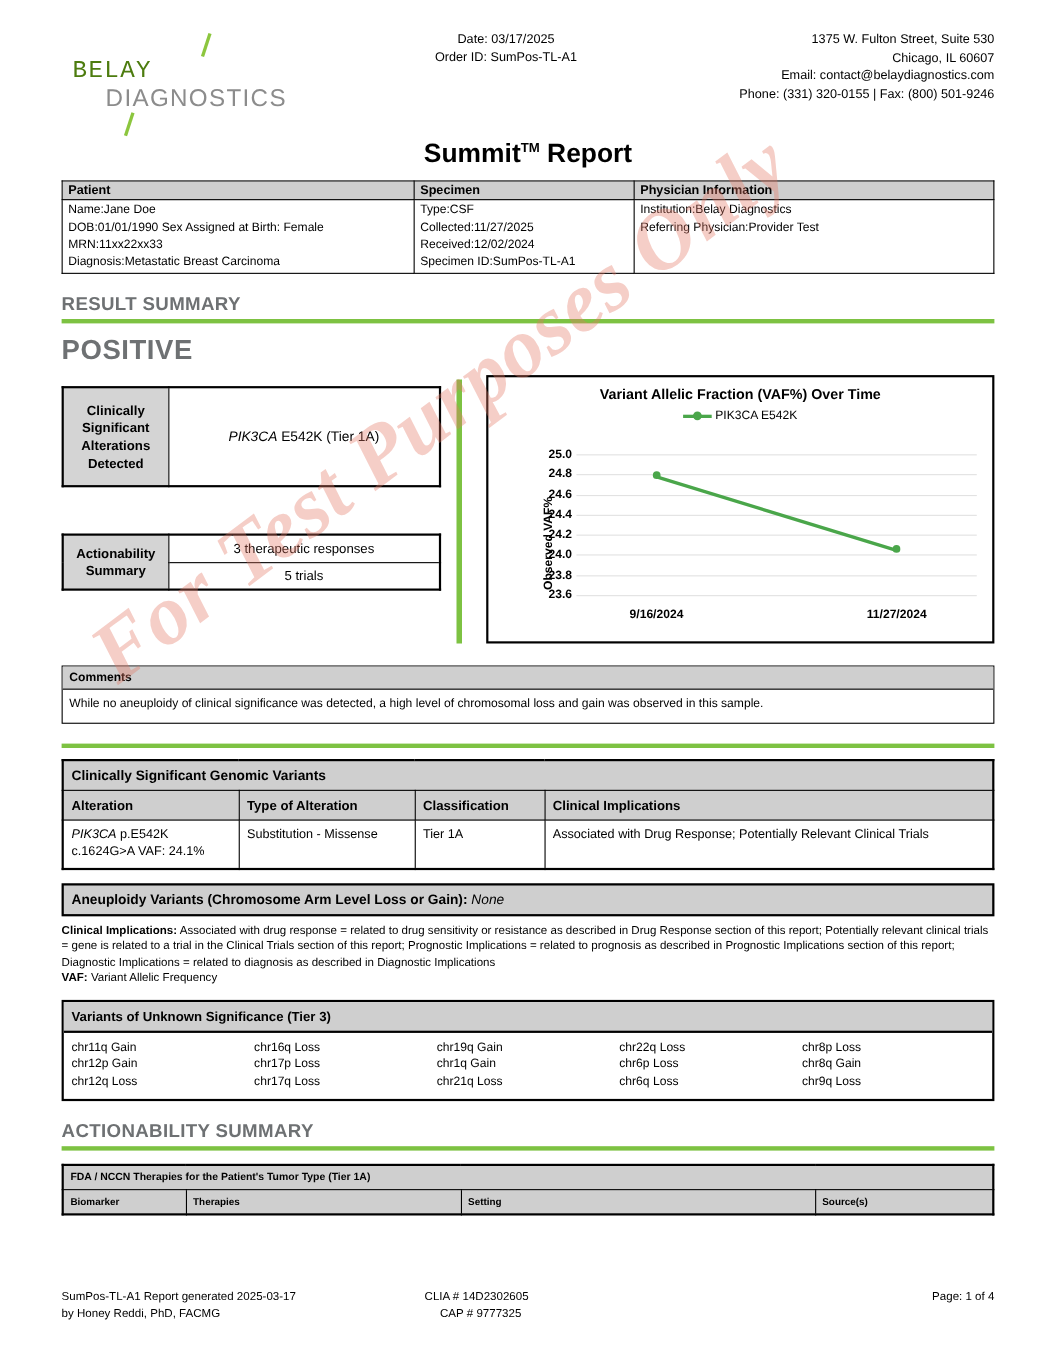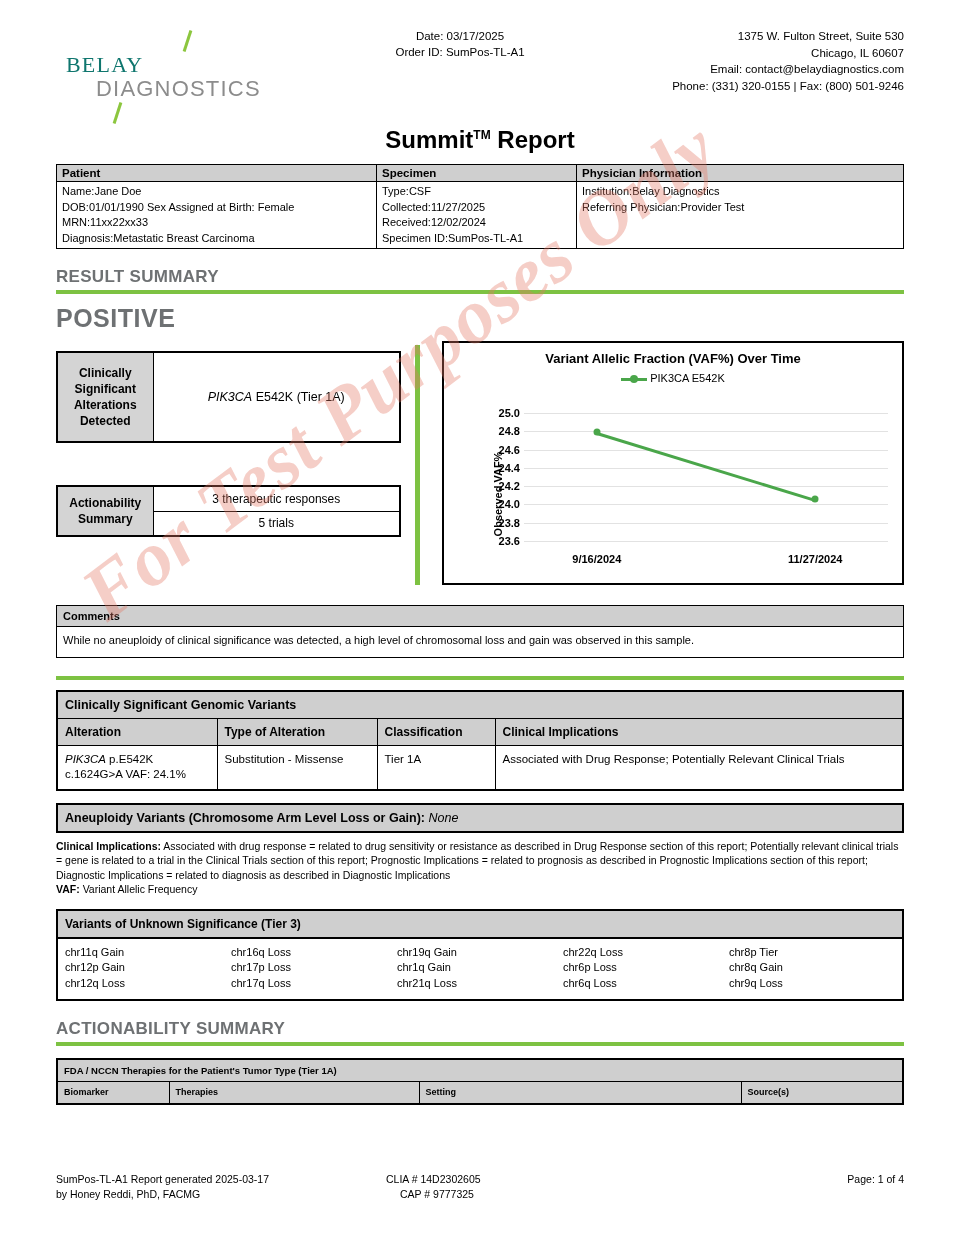--- a/index.html
+++ b/index.html
@@ -33,21 +33,21 @@
     font-weight: bold;
     font-size: 77px;
     color: rgba(226,120,100,0.36);
     white-space: nowrap;
     letter-spacing: 1px;
   }
 
   
   .header { position:relative; height: 120px; padding: 22px 56px 0 56px; }
   .logo { position:absolute; left:58px; top:30px; width:200px; height:80px; }
-  .logo .l1 { position:absolute; left:8px; top:22px; font-size:22px; letter-spacing:1.2px; color:#0f766e; font-family:Liberation Serif, serif; }
+  .logo .l1 { position:absolute; left:8px; top:22px; font-size:22px; letter-spacing:1.2px; color:#4d7c0f; font-family:Liberation Mono, monospace; }
   .logo .l2 { position:absolute; left:38px; top:46px; font-size:22px; letter-spacing:1.2px; color:#8c8c8c; font-family:"Liberation Sans",sans-serif; }
   .logo .sl { position:absolute; width:3px; height:22px; background:#8cc63e; }
   .logo .sl1 { left:128px; top:0px; transform: rotate(18deg); }
   .logo .sl2 { left:58px; top:72px; transform: rotate(18deg); }
 
   .hdr-mid { position:absolute; left:330px; top:28px; width:260px; text-align:center; font-size:11.5px; line-height:16px; }
   .hdr-right { position:absolute; right:56px; top:28px; text-align:right; font-size:11.5px; line-height:16.5px; }
 
   .report-title {
     text-align:center; font-size:24px; font-weight:bold; margin: 6px 0 10px 0;
@@ -335,21 +335,21 @@
                 <div>chr19q Gain</div>
                 <div>chr1q Gain</div>
                 <div>chr21q Loss</div>
               </div>
               <div class="vus-col">
                 <div>chr22q Loss</div>
                 <div>chr6p Loss</div>
                 <div>chr6q Loss</div>
               </div>
               <div class="vus-col">
-                <div>chr8p Tier</div>
+                <div>chr8p Loss</div>
                 <div>chr8q Gain</div>
                 <div>chr9q Loss</div>
               </div>
             </div>
         </div>
       </div>
     </div>
 
     <div class="sec">
       <div class="sec-title">ACTIONABILITY SUMMARY</div>

